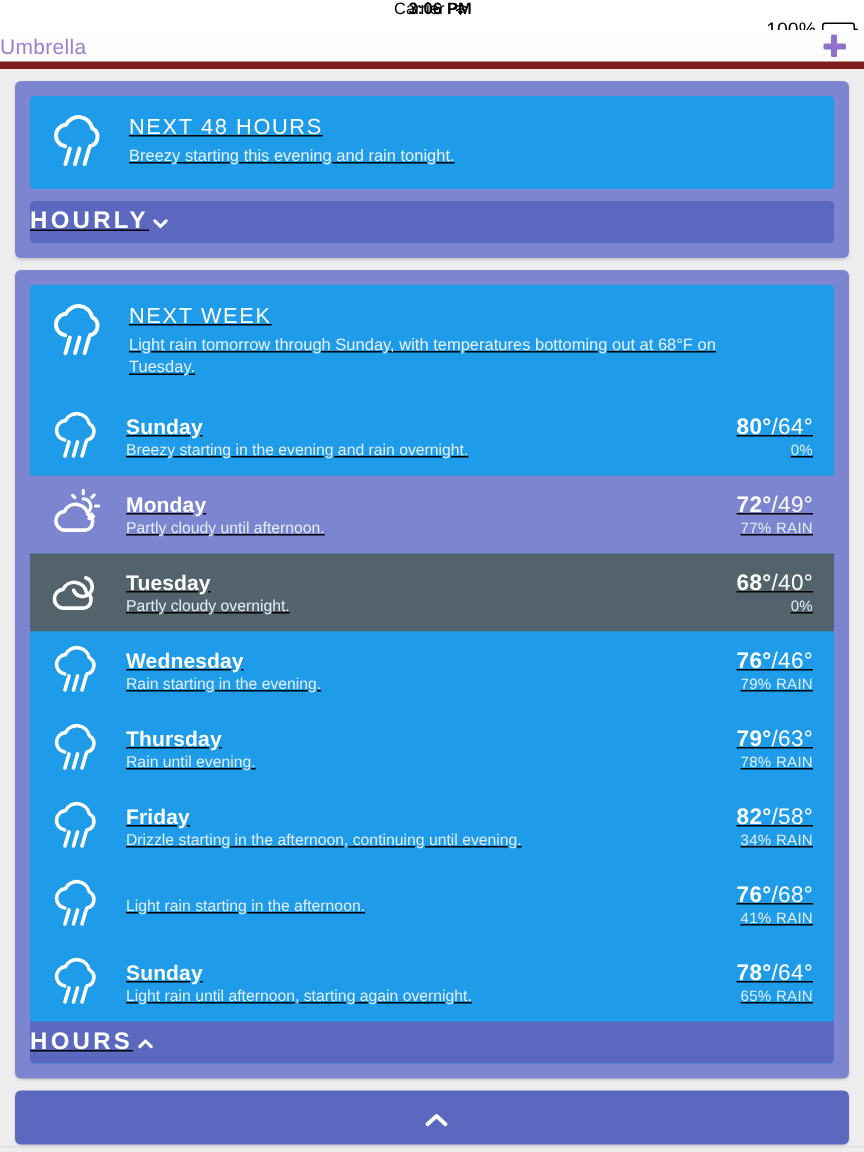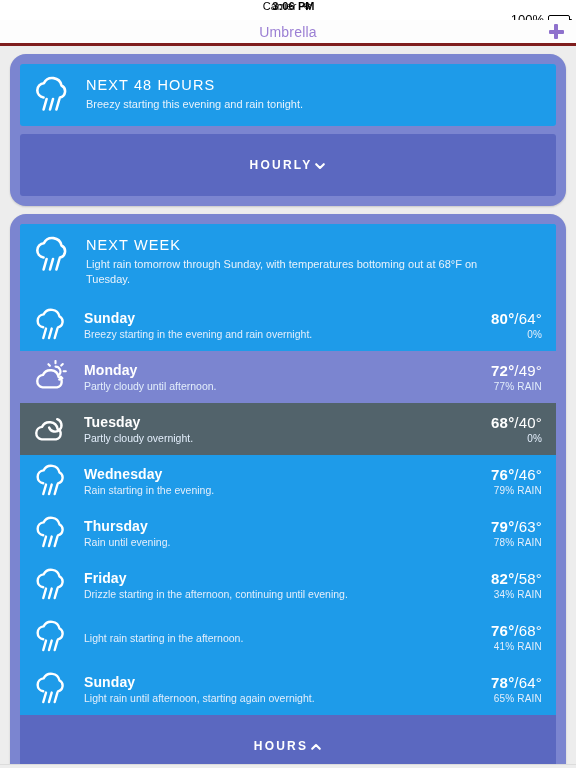--- a/index.html
+++ b/index.html
@@ -35,45 +35,46 @@
   }
   .batt::after {
     content: ""; position: absolute; right: -3px; top: 3px;
     width: 2px; height: 4px; background: #000; border-radius: 0 1px 1px 0;
   }
   .batt-fill { height: 100%; background: #000; border-radius: 1px; }
 
   
   .navbar {
     height: 26px; background: #fdfdfd;
-    display: flex; align-items: center; justify-content: center;
-    position: relative; border-bottom: 3px solid #7f1d1d;
+    display: flex; align-items: center; 
+    position: relative; border-bottom: 5px solid #7f1d1d;
   }
   .nav-title { font-size: 14px; color: #9b7fd4; letter-spacing: .2px; }
   .nav-add {
     position: absolute; right: 10px; top: 50%; transform: translateY(-50%);
     width: 20px; height: 20px; cursor: pointer;
     display: flex; align-items: center; justify-content: center;
   }
   .plus-glyph { position: relative; width: 15px; height: 15px; }
   .plus-glyph::before, .plus-glyph::after {
     content: ""; position: absolute; background: #8e71cc; border-radius: 1px;
   }
   .plus-glyph::before { left: 0; right: 0; top: 5.5px; height: 4px; }
   .plus-glyph::after { top: 0; bottom: 0; left: 5.5px; width: 4px; }
 
   
   .content { padding: 0 0 0 0; }
 
   .panel {
     background: #7b85d0;
     margin: 8px 10px 0 10px;
-    border-radius: 16px;
+    border-radius: 4px;
     padding: 10px;
     box-shadow: 0 1px 2px rgba(0,0,0,.16);
+    text-decoration: underline;
   }
   .card {
     background: #1e9be9;
     border-radius: 3px;
     overflow: hidden;
   }
 
   
   .summary {
     display: flex; align-items: flex-start;
@@ -83,23 +84,23 @@
   .summary .txt { padding-top: 1px; }
   .sum-title {
     color: #fff; font-size: 14.5px; letter-spacing: 1.1px;
     font-weight: 300; margin-bottom: 4px;
   }
   .sum-sub { color: #e8f2fb; font-size: 11px; line-height: 1.35; max-width: 430px; }
 
   
   .toggle-bar {
     background: #5b68c0; color: #fff;
-    text-align: center; padding: 24px 0;
-    font-size: 12px; font-weight: bold; letter-spacing: 2.2px;
-    cursor: pointer; display: flex; align-items: center; justify-content: center;
+    text-align: center; padding: 5px 0;
+    font-size: 16px; font-weight: bold; letter-spacing: 2.2px;
+    cursor: pointer; display: flex; align-items: center; 
     gap: 2px; border-radius: 3px; margin-top: 8px;
   }
   .toggle-bar.attached { margin-top: 0; border-radius: 0 0 3px 3px; }
   .chev { display: inline-block; width: 12px; height: 12px; position: relative; top: 1px; }
 
   
   .day-row {
     display: flex; align-items: center;
     padding: 9px 14px 9px 12px; gap: 14px;
     min-height: 46px;

